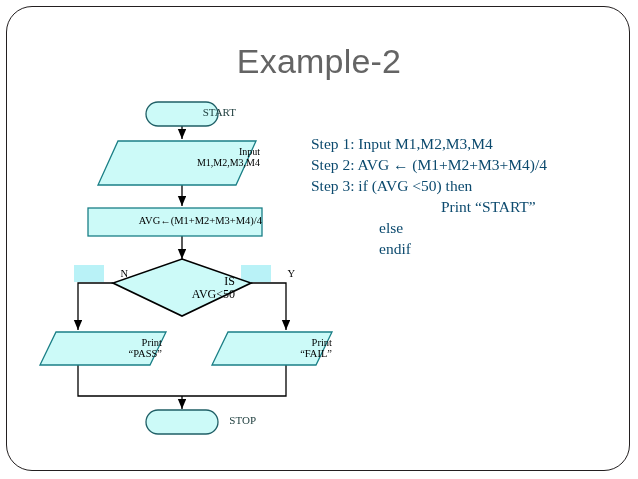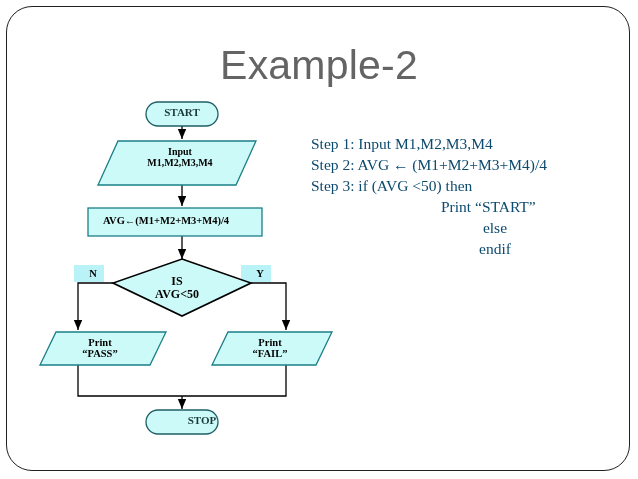--- a/index.html
+++ b/index.html
@@ -26,43 +26,44 @@
     box-sizing: border-box;
     pointer-events: none;
   }
   .title {
     position: absolute;
     left: 0;
     top: 42px;
     width: 638px;
     text-align: center;
     font-family: "Liberation Sans", sans-serif;
-    font-size: 41px;
+    font-size: 34px;
     font-weight: 400;
     color: #646464;
     letter-spacing: 0.2px;
   }
 
   
   #flow {
     position: absolute;
     left: 0;
     top: 0;
     width: 638px;
     height: 479px;
   }
   .node-text {
     position: absolute;
     font-family: "Liberation Serif", serif;
-    font-weight: bold;
+    font-weight: normal;
     color: #000000;
-    text-align: center;
+    text-align: right;
     line-height: 1.08;
     white-space: nowrap;
     pointer-events: none;
+    margin-left: 20px;
   }
   .t-start  { left: 148px; top: 107px; width: 68px; font-size: 11px; color:#1a3a3a; }
   .t-input  { left: 120px; top: 147px; width: 120px; font-size: 10px; }
   .t-avg    { left: 90px;  top: 215px; width: 152px; font-size: 10.5px; }
   .t-dia    { left: 139px; top: 275px; width: 76px; font-size: 12px; }
   .t-n      { left: 78px;  top: 268px; width: 30px; font-size: 10.5px; }
   .t-y      { left: 245px; top: 268px; width: 30px; font-size: 10.5px; }
   .t-pass   { left: 58px;  top: 337px; width: 84px; font-size: 10.5px; }
   .t-fail   { left: 228px; top: 337px; width: 84px; font-size: 10.5px; }
   .t-stop   { left: 148px; top: 415px; width: 68px; font-size: 11px; color:#1a3a3a;padding-left:20px; }
@@ -72,21 +73,21 @@
     position: absolute;
     left: 311px;
     top: 133px;
     width: 300px;
     font-family: "Liberation Serif", serif;
     font-size: 15.5px;
     color: #0c4a6e;
     line-height: 21px;
   }
   .algo div { white-space: nowrap; }
-  .ind-1 { padding-left: 68px; text-align: center; }
+  .ind-1 { padding-left: 68px; }
   .ind-2 { padding-left: 130px; }
 </style>
 </head>
 <body>
 
 <div id="slide">
 
   <div class="frame"></div>
 
   <div class="title">Example-2</div>

